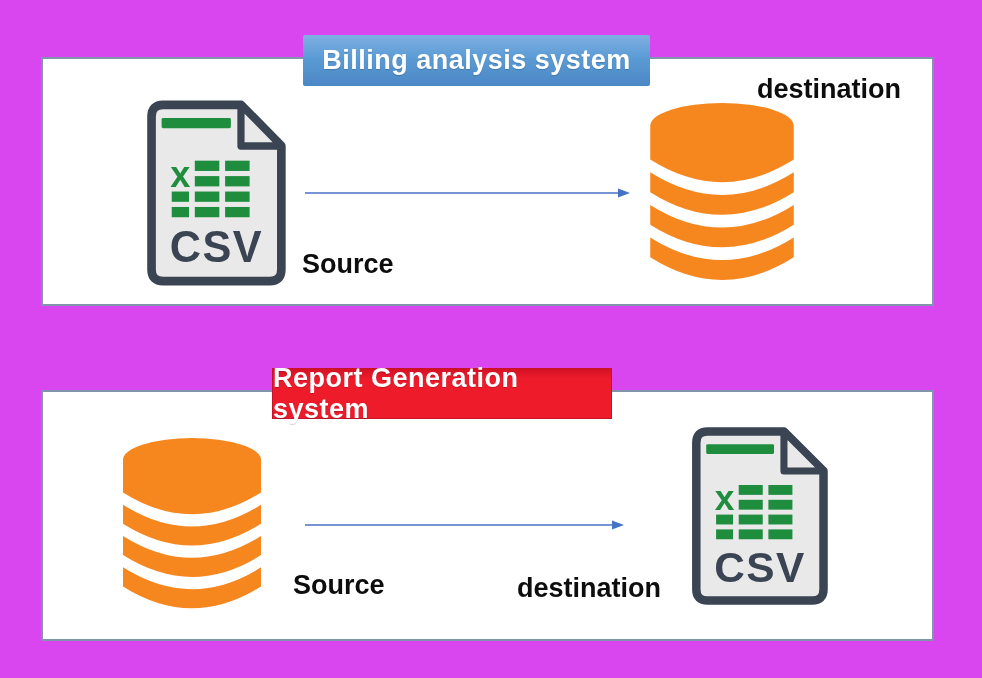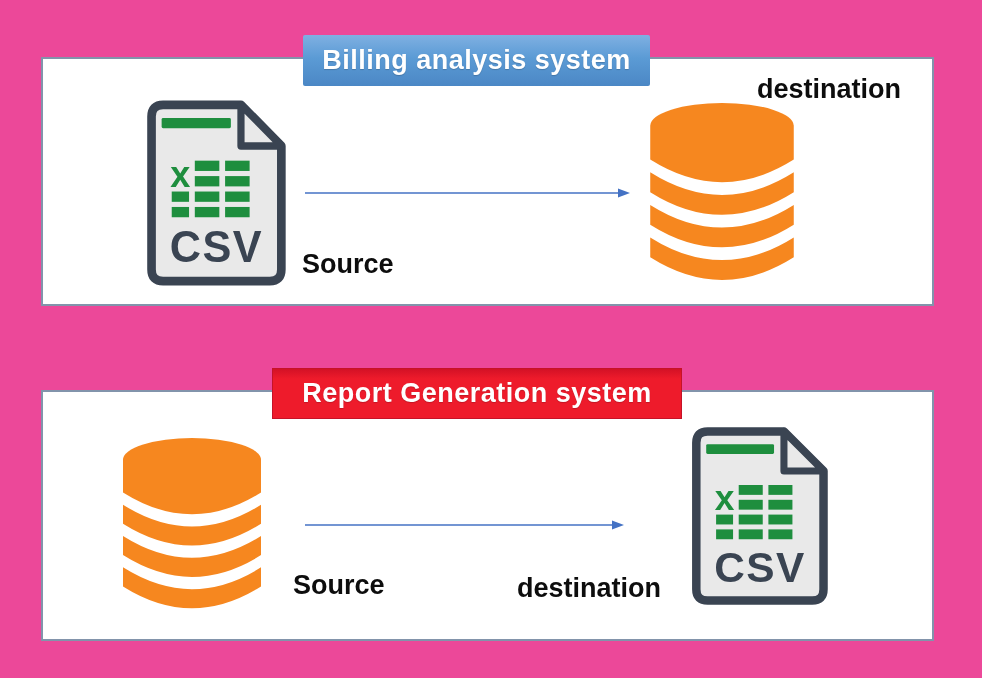--- a/index.html
+++ b/index.html
@@ -1,19 +1,19 @@
 <!DOCTYPE html>
 <html><head>
 <meta charset="utf-8">
 <style>
   html,body{margin:0;padding:0;background:#ffffff;}
   .page{
     position:relative;
     width:982px;height:678px;
-    background:#ec4899;
+    background:#d946ef;
     font-family:"Liberation Sans", sans-serif;
     overflow:hidden;
   }
   .system-box{
     position:absolute;
     border:2px solid #8294ab;
     background:#ffffff;
     box-sizing:border-box;
   }
   .box-billing{left:41px;top:57px;width:893px;height:249px;}
@@ -28,21 +28,21 @@
     z-index:3;
     text-shadow:0 1px 1px rgba(0,0,0,0.18);
     box-sizing:border-box;
   }
   .title-billing{
     left:303px;top:35px;width:347px;height:51px;
     background:linear-gradient(180deg,#7fb0e2 0%,#5b9bd5 45%,#4b87c5 100%);
     border-radius:2px;
   }
   .title-report{
-    left:272px;top:368px;width:410px;height:51px;
+    left:272px;top:368px;width:340px;height:51px;
     background:linear-gradient(180deg,#d31126 0%,#ee1b2b 20%,#ee1b2b 100%);
     border:1px solid #c51328;
   }
   .role-label{
     position:absolute;
     font-weight:700;
     font-size:27px;
     color:#0d0d0d;
     white-space:nowrap;
     z-index:2;

